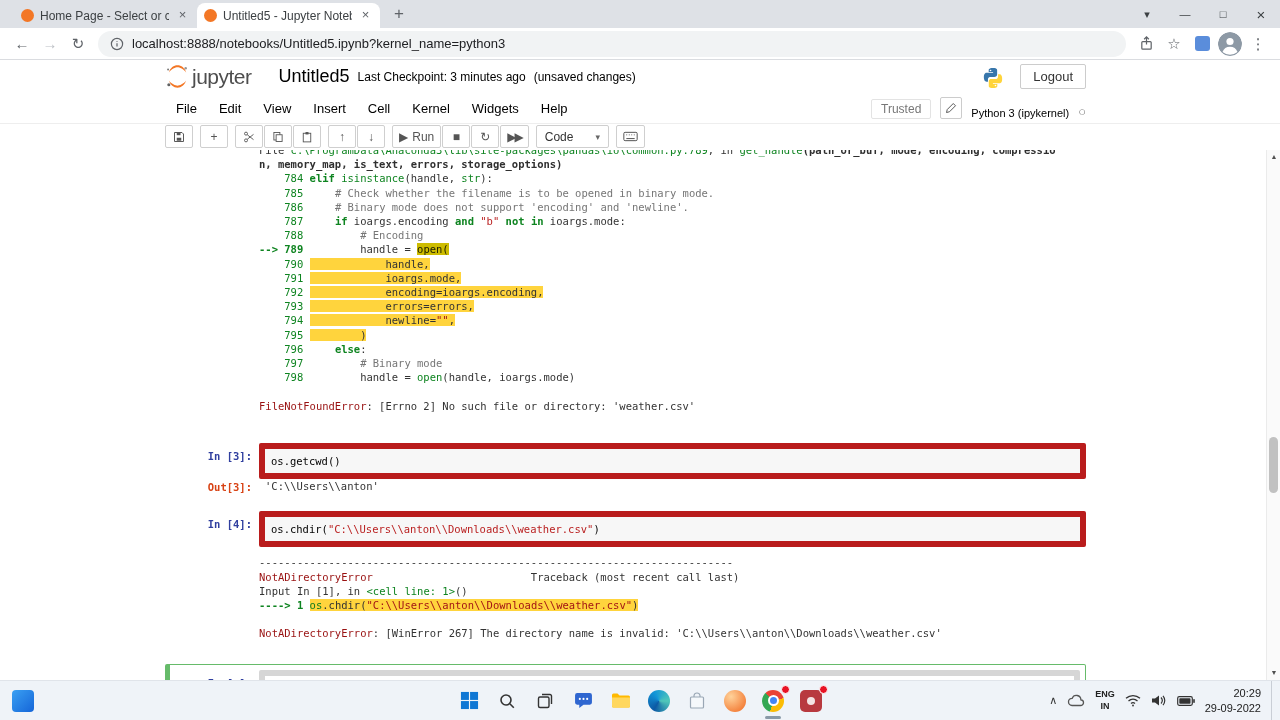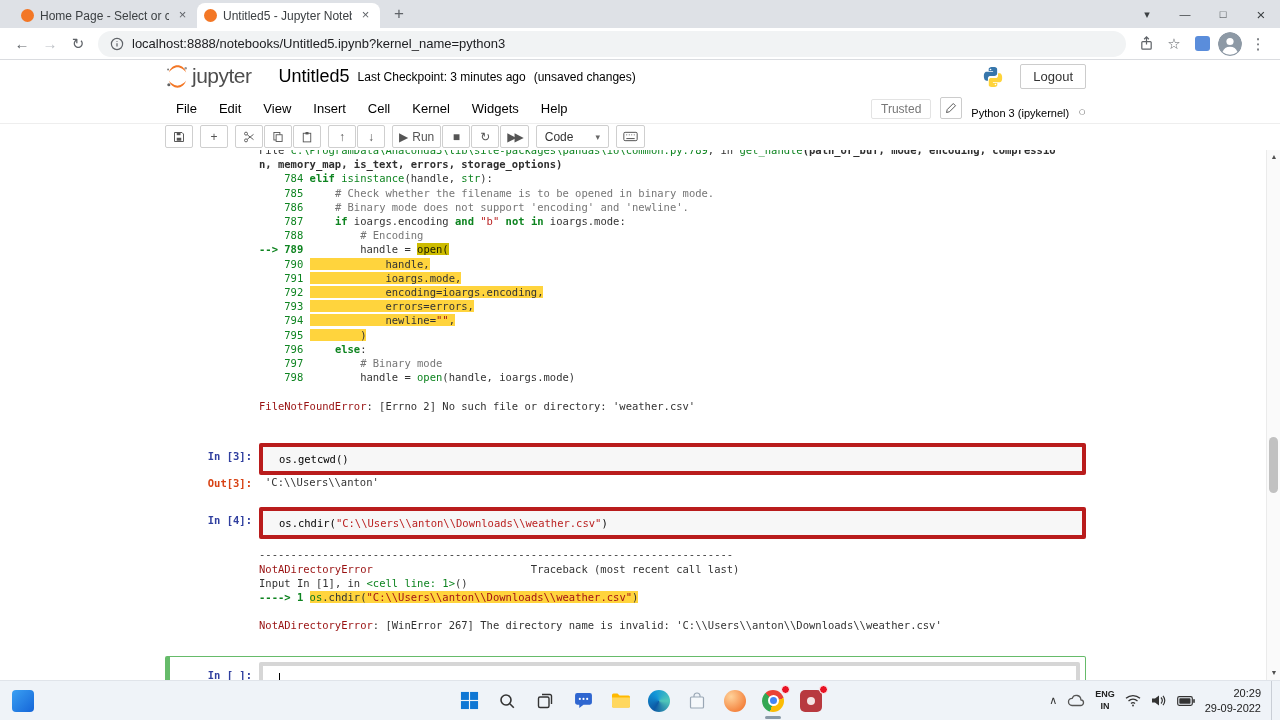--- a/index.html
+++ b/index.html
@@ -24,25 +24,25 @@
 .nav-ico{width:28px;height:28px;display:flex;align-items:center;justify-content:center;font-size:15px;color:#5f6368;border-radius:50%;flex:none}
 .nav-ico.disabled{color:#bdc1c6}
 .omnibox{flex:1;height:26px;background:#f1f3f4;border-radius:13px;display:flex;align-items:center;padding:0 12px;margin:0 6px;font-size:13px;color:#202124;gap:8px;overflow:hidden}
 .avatar{width:24px;height:24px;border-radius:50%;overflow:hidden;flex:none;margin:0 2px}
 .ext-sq{width:15px;height:15px;border-radius:3px;background:#5a8ddb;display:inline-block}
 
 
 .fullrow{width:1280px}
 .jp-app{margin-left:165px;width:921px;position:relative}
 .jp-header{height:33px;display:flex;align-items:center}
-.jp-logo{display:flex;align-items:flex-start;gap:2px}
+.jp-logo{display:flex;align-items:center;gap:2px}
 .jp-logo-text{font-size:21px;color:#4e4e4e;letter-spacing:-.5px}
 .jp-title{font-size:18px;color:#000;margin-left:27px}
 .jp-checkpoint,.jp-unsaved{font-size:12px;color:#000;margin-left:8px}
-.jp-header-right{margin-left:auto;display:flex;align-items:center;gap:16px}
+.jp-header-right{margin-left:auto;display:flex;align-items:flex-end;gap:16px}
 .logout-btn{font-size:13px;color:#333;border:1px solid #ccc;border-radius:2px;padding:4px 12px;background:#fff}
 .menurow{border-bottom:1px solid #eee}
 .jp-menubar{height:30px;display:flex;align-items:center}
 .menu-item{font-size:13px;color:#000;padding:7px 11px}
 .menu-right{margin-left:auto;display:flex;align-items:flex-end;gap:9px}
 .trusted{font-size:12px;color:#777;border:1px solid #e3e3e3;padding:2px 9px;border-radius:2px}
 .editbox{width:22px;height:22px;border:1px solid #ccc;border-radius:2px;display:flex;align-items:center;justify-content:center}
 .kernel-name{font-size:11px;color:#000}
 .kernel-circle{font-size:13px;color:#757575}
 .toolrow{border-bottom:1px solid #e3e3e3}
@@ -55,21 +55,21 @@
 
 .notebook{position:absolute;top:150px;left:0;right:14px;bottom:40px;overflow:hidden;background:#fff}
 .nb-inner{margin-left:165px;width:921px}
 .code,.cl{font-family:"DejaVu Sans Mono","Liberation Mono",monospace;font-size:10.5px;line-height:14.2px;color:#333}
 .cl{white-space:pre}
 .tb-block{margin-left:94px}
 .cellrow{display:flex}
 .prompt{width:94px;text-align:right;padding:7px 7px 0 0;font-family:"DejaVu Sans Mono","Liberation Mono",monospace;font-size:10.5px;font-weight:bold;flex:none}
 .prompt.in{color:#303f9f}
 .prompt.out{color:#d84315;padding-top:2px}
-.input-box{flex:1;background:#f7f7f7;border:4px solid #b91c1c;border-radius:2px;padding:5px 16px;min-height:26px}
+.input-box{flex:1;background:#f7f7f7;border:6px solid #b91c1c;border-radius:2px;padding:5px 6px;min-height:26px}
 .outrow{display:flex;margin-top:0}
 .out-text{padding:0 6px;white-space:pre}
 .sel-cell{display:flex;border:1px solid #66bb6a;border-left:5px solid #66bb6a;border-radius:2px;padding:5px 5px 5px 0;margin-top:23px}
 .sel-cell .prompt{width:89px}
 .input-box.white{background:#fff;border-color:#d6d6d6}
 .cursor{display:inline-block;width:1px;height:11px;background:#000;vertical-align:text-bottom;animation:blink 1.1s step-end infinite}
 @keyframes blink{50%{opacity:0}}
 
 
 .tk-n{color:#333}

